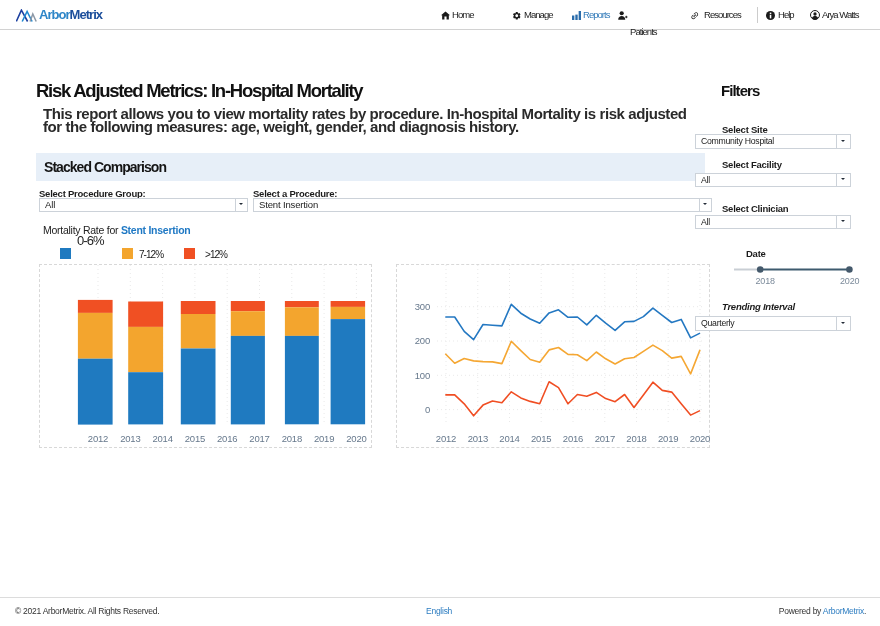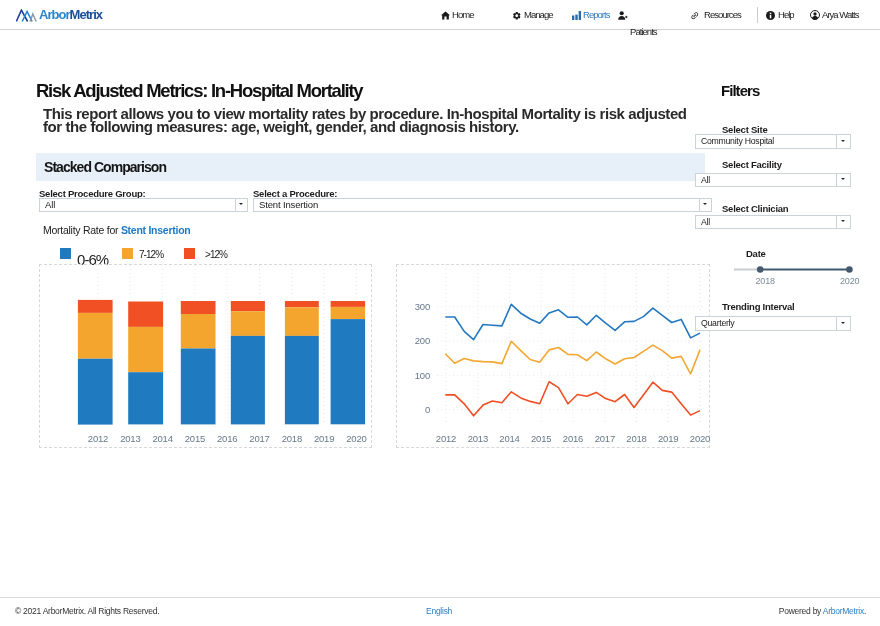--- a/index.html
+++ b/index.html
@@ -90,21 +90,21 @@
   </div>
 <div class="flabel" style="left:253px;top:188px;">Select a Procedure:</div>
 <div class="selbox mainsel" style="left:253px;top:198px;width:459px;">
     <span class="txt">Stent Insertion</span>
     <span class="btn"></span>
   </div>
 
 <div class="abs" style="left:43px;top:223.5px;font-size:10.5px;color:#222;letter-spacing:-0.025em;">Mortality Rate for <span style="color:#1e78c4;font-weight:bold;">Stent Insertion</span></div>
 
 <div class="abs" style="left:60px;top:248px;width:11px;height:11px;background:#1f7ac0;"></div>
-<div class="abs" style="left:77px;top:251px;font-size:15px;color:#222;">0-6%</div>
+<div class="abs" style="left:77px;top:233px;font-size:13px;color:#222;">0-6%</div>
 <div class="abs" style="left:122px;top:248px;width:11px;height:11px;background:#f3a52e;"></div>
 <div class="abs" style="left:139px;top:248.5px;font-size:10px;color:#222;">7-12%</div>
 <div class="abs" style="left:184px;top:248px;width:11px;height:11px;background:#f05023;"></div>
 <div class="abs" style="left:205px;top:248.5px;font-size:10px;color:#222;">&gt;12%</div>
 
 <div class="abs" style="left:39px;top:264px;width:333px;height:184px;border:1px dashed #d8d8d8;">
 <svg width="331" height="182" viewBox="0 0 331 182" style="overflow:visible;">
 <line x1="58.0" y1="0" x2="58.0" y2="160" stroke="#e9e9e9" stroke-width="1" stroke-dasharray="1,3"></line>
 <line x1="90.3" y1="0" x2="90.3" y2="160" stroke="#e9e9e9" stroke-width="1" stroke-dasharray="1,3"></line>
 <line x1="122.6" y1="0" x2="122.6" y2="160" stroke="#e9e9e9" stroke-width="1" stroke-dasharray="1,3"></line>
@@ -201,21 +201,21 @@
 <div class="flabel" style="left:722px;top:247.5px;padding-left:24px;">Date</div>
 <svg class="abs" style="left:730px;top:262px;" width="130" height="16" viewBox="0 0 130 16">
   <line x1="4" y1="7.5" x2="30" y2="7.5" stroke="#c9ced4" stroke-width="2"></line>
   <line x1="30" y1="7.5" x2="122" y2="7.5" stroke="#3d5a6e" stroke-width="2.2"></line>
   <circle cx="30.2" cy="7.5" r="3.3" fill="#44596b"></circle>
   <circle cx="119.4" cy="7.5" r="3.3" fill="#44596b"></circle>
 </svg>
 <div class="abs" style="left:755.5px;top:275.5px;font-size:9px;color:#7b8a9a;letter-spacing:-0.02em;">2018</div>
 <div class="abs" style="left:840px;top:275.5px;font-size:9px;color:#7b8a9a;letter-spacing:-0.02em;">2020</div>
 
-<div class="flabel" style="left:722px;top:300.5px;">Trending Interval</div>
+<div class="flabel" style="left:722px;top:300.5px;font-style:italic;">Trending Interval</div>
 <div class="selbox sidesel" style="top:316px;">
     <span class="txt">Quarterly</span>
     <span class="btn"></span>
   </div>
 
 <div class="abs" style="left:0;top:597px;width:880px;border-top:1px solid #dcdcdc;"></div>
 <div class="abs" style="left:15px;top:605.5px;font-size:8.5px;color:#333;letter-spacing:-0.03em;">© 2021 ArborMetrix. All Rights Reserved.</div>
 <div class="abs" style="left:426px;top:605.5px;font-size:8.5px;color:#2d7dc1;letter-spacing:-0.03em;">English</div>
 <div class="abs" style="right:14px;top:605.5px;font-size:8.5px;color:#333;letter-spacing:-0.03em;">Powered by <span style="color:#2d7dc1;">ArborMetrix</span>.</div>
 

